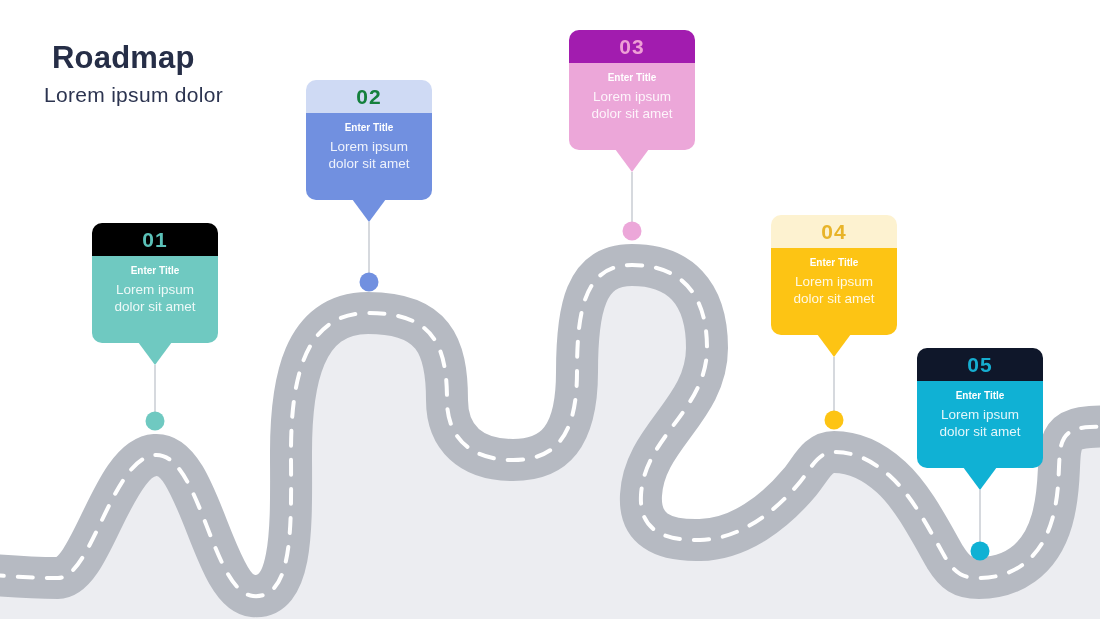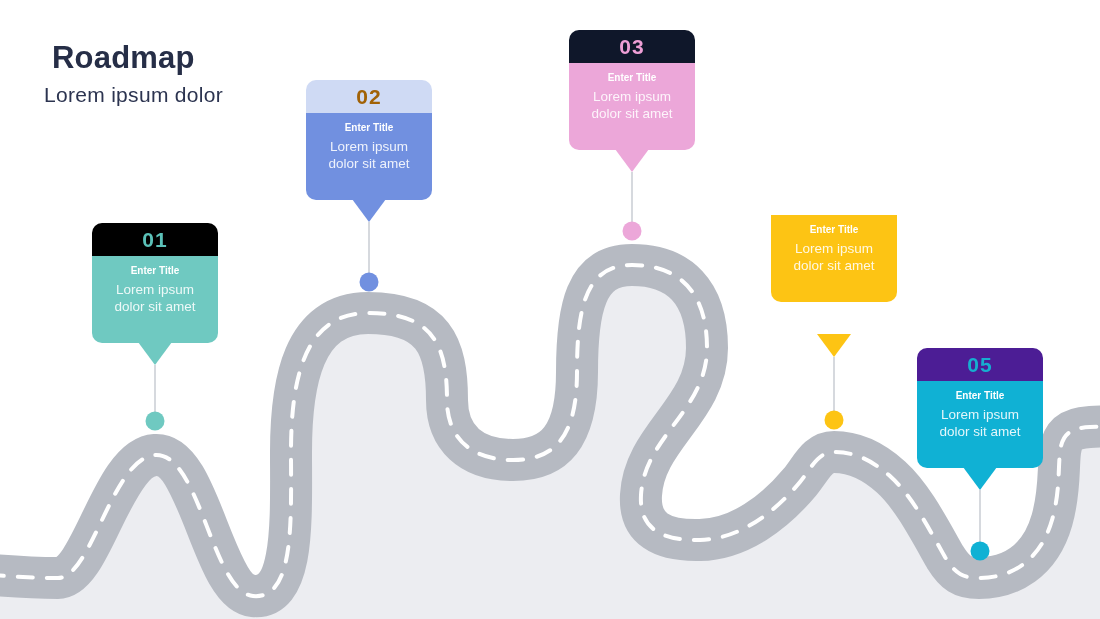--- a/index.html
+++ b/index.html
@@ -71,50 +71,53 @@
     </div>
     <div class="card-body" style="background: rgb(111, 201, 193);">
       <div class="card-title">Enter Title</div>
       <div class="card-desc">Lorem ipsum dolor sit amet</div>
     </div>
     <div class="card-pointer" style="border-top-color: rgb(111, 201, 193);"></div>
   </div>
 
   <div class="card card-2">
     <div class="card-header" style="background: rgb(207, 218, 244);">
-      <span class="card-number" style="color: #a16207;">02</span>
+      <span class="card-number" style="color: #15803d;">02</span>
     </div>
     <div class="card-body" style="background: rgb(113, 144, 224);">
       <div class="card-title">Enter Title</div>
       <div class="card-desc">Lorem ipsum dolor sit amet</div>
     </div>
     <div class="card-pointer" style="border-top-color: rgb(113, 144, 224);"></div>
   </div>
 
   <div class="card card-3">
-    <div class="card-header" style="background: #0f172a; align-items: center;">
+    <div class="card-header" style="background: #a21caf; align-items: center;">
       <span class="card-number" style="color: rgb(238, 159, 214);">03</span>
     </div>
     <div class="card-body" style="background: rgb(236, 167, 217);">
       <div class="card-title">Enter Title</div>
       <div class="card-desc">Lorem ipsum dolor sit amet</div>
     </div>
     <div class="card-pointer" style="border-top-color: rgb(236, 167, 217);"></div>
   </div>
 
   <div class="card card-4">
+    <div class="card-header" style="background: rgb(253, 242, 208);">
+      <span class="card-number" style="color: rgb(232, 180, 42);">04</span>
+    </div>
     <div class="card-body" style="background: rgb(253, 196, 20);">
       <div class="card-title">Enter Title</div>
       <div class="card-desc">Lorem ipsum dolor sit amet</div>
     </div>
     <div class="card-pointer" style="border-top-color: rgb(253, 196, 20);"></div>
   </div>
 
   <div class="card card-5">
-    <div class="card-header" style="background: #4c1d95;">
+    <div class="card-header" style="background: #0f172a;">
       <span class="card-number" style="color: rgb(22, 174, 208);">05</span>
     </div>
     <div class="card-body" style="background: rgb(16, 177, 212);">
       <div class="card-title">Enter Title</div>
       <div class="card-desc">Lorem ipsum dolor sit amet</div>
     </div>
     <div class="card-pointer" style="border-top-color: rgb(16, 177, 212);"></div>
   </div>
 
 </div>

